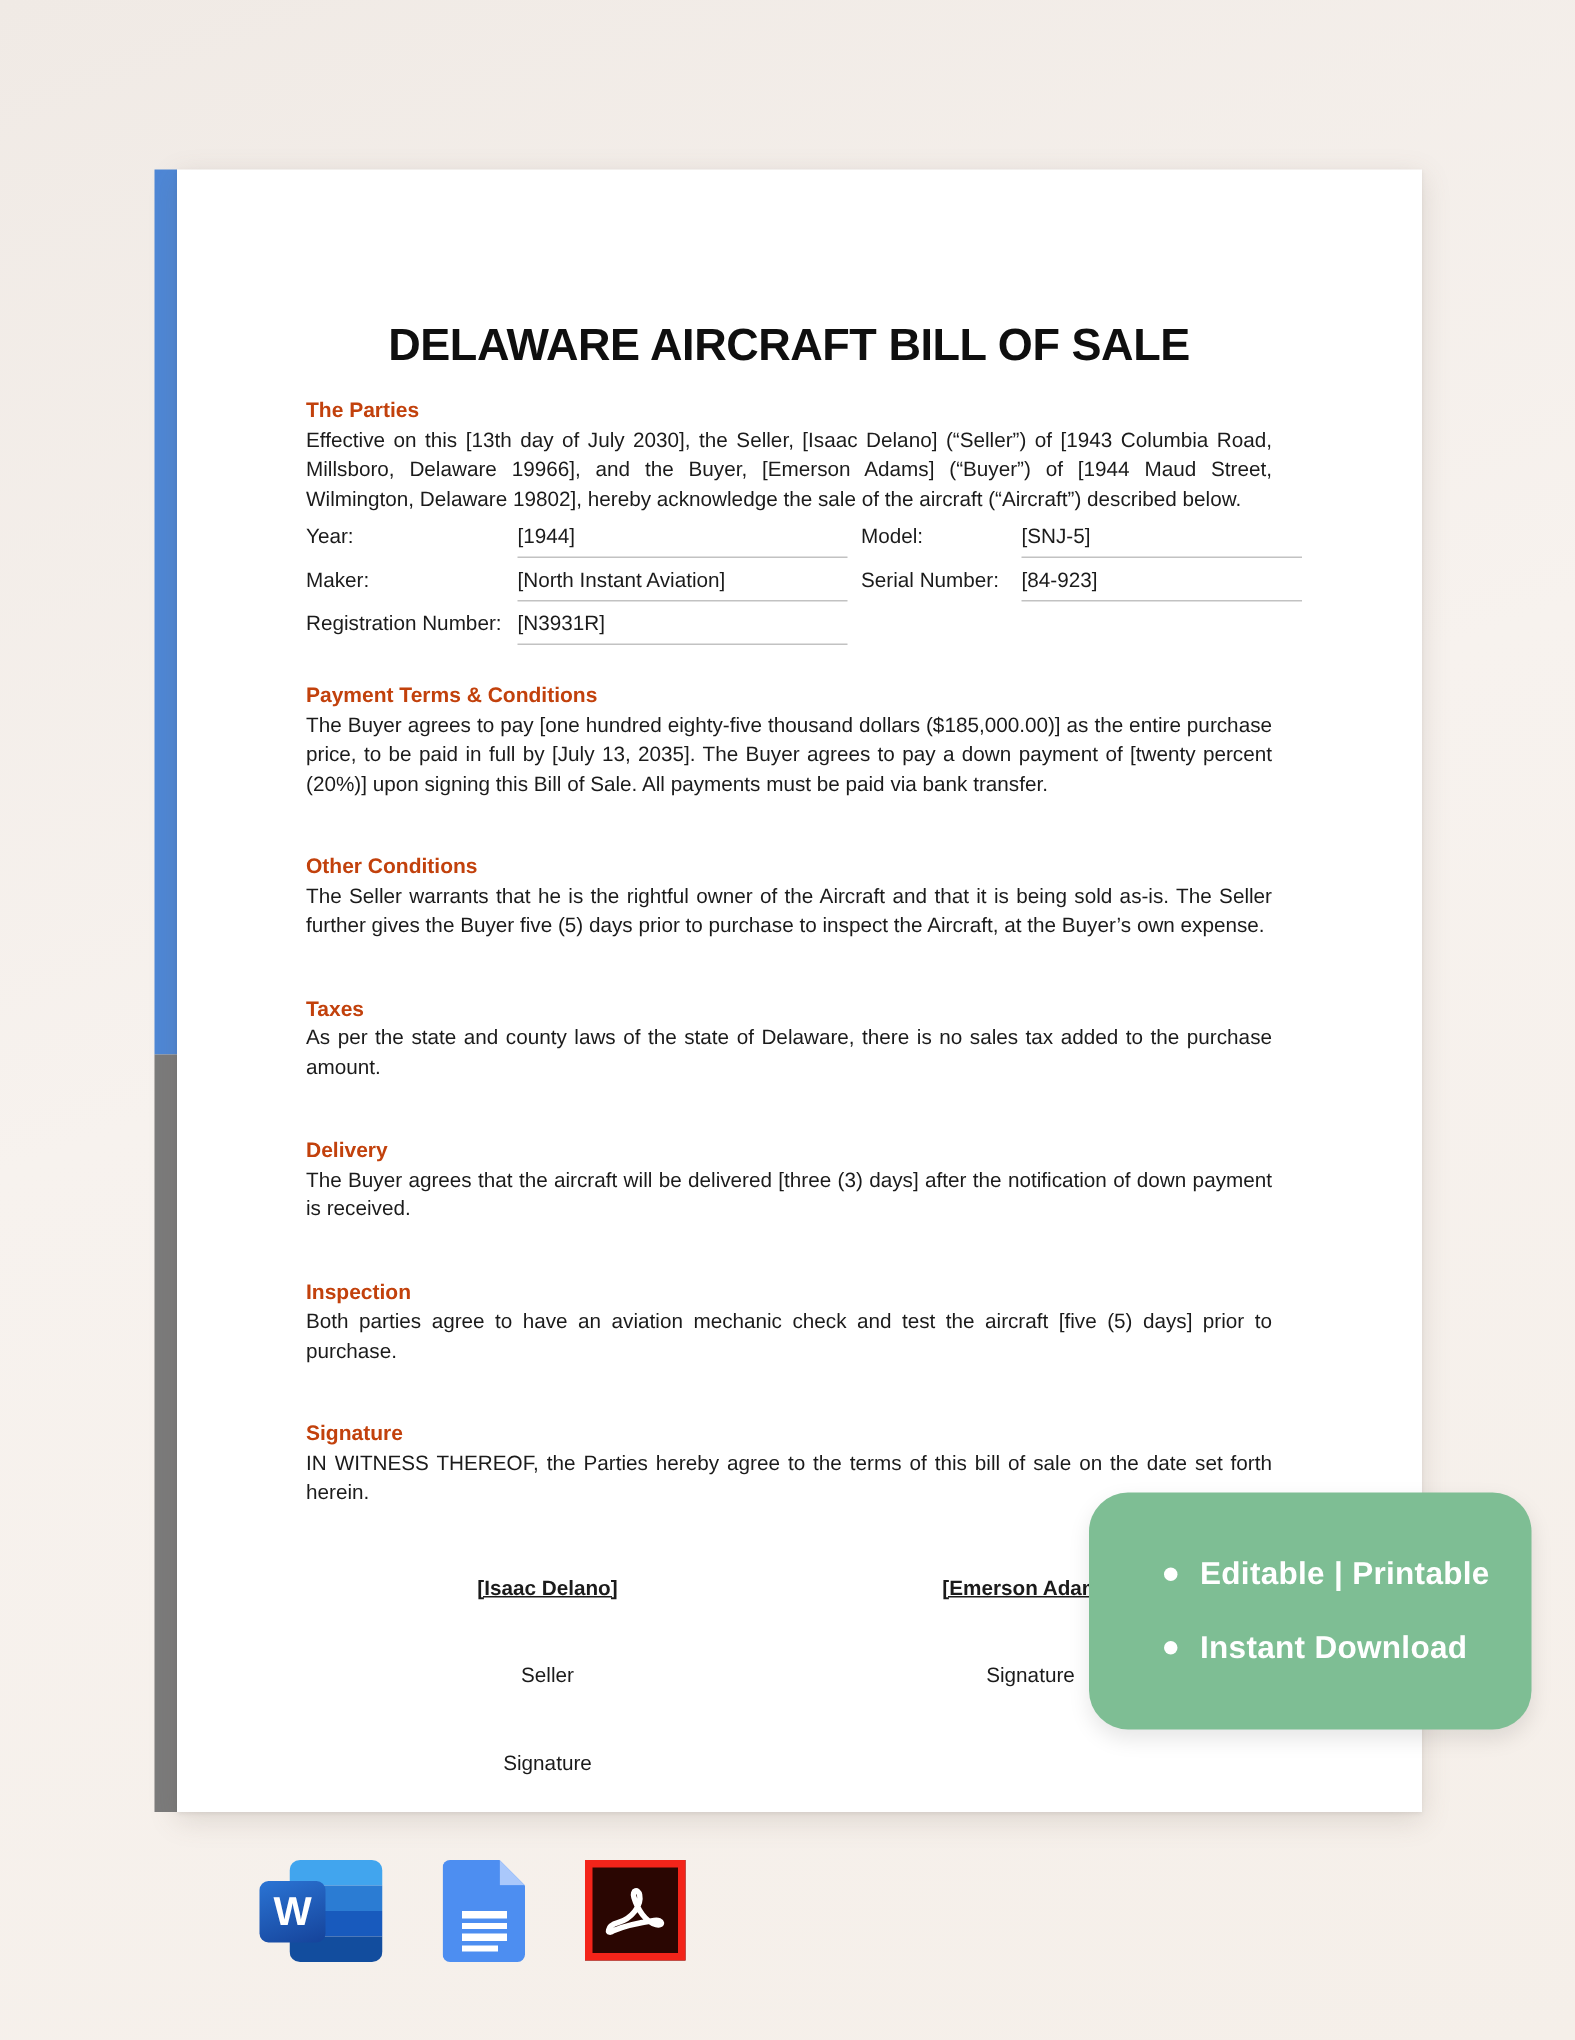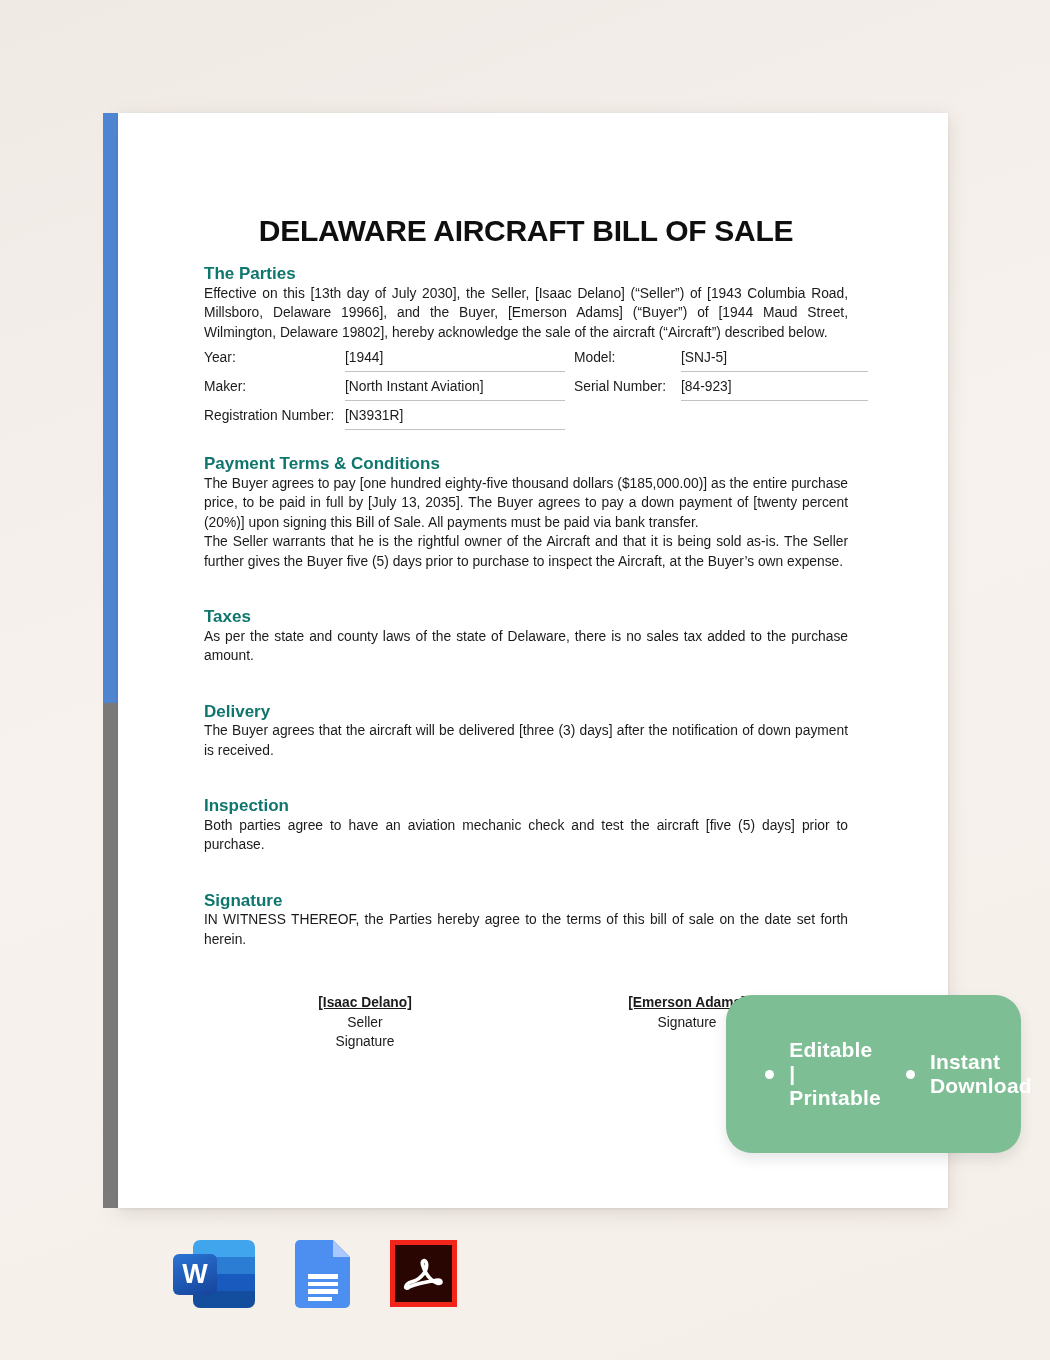--- a/index.html
+++ b/index.html
@@ -25,48 +25,48 @@
   .page-content{
     position:absolute;left:86px;top:0;width:644px;height:100%;
     font-size:13.8px;line-height:19.5px;color:#1b1b1b;
   }
   .doc-title{
     margin-top:101px;
     text-align:center;
     font-size:30px;line-height:34px;
     font-weight:800;letter-spacing:-0.3px;color:#0f0f0f;
   }
-  .sec-heading{font-weight:bold;font-size:17px;margin:36px 0 0 0;color:#0f766e;}
+  .sec-heading{font-weight:bold;font-size:14px;margin:36px 0 0 0;color:#c2410c;}
   .sec-heading.first{margin-top:16px;}
   .para{margin:0;text-align:justify;}
 
   
   .fields{
     display:grid;
     grid-template-columns:141px 220px 9px 107px 187px;
     grid-auto-rows:24px;
     row-gap:5px;
     width:664px;
     margin-top:6px;
   }
   .fcell{white-space:nowrap;}
   .fvalue{border-bottom:1.5px solid #c2c2c2;}
   .fblank{border-bottom:none;}
 
   
   .signatories{display:flex;margin-top:44px;}
   .sig-col{width:322px;text-align:center;}
   .sig-name{font-weight:bold;line-height:19.5px;text-decoration:underline;}
-  .sig-line{line-height:19.5px;}
+  .sig-line{line-height:19.5px;margin-top:39px;}
 
   
   .badge{
     position:absolute;left:726px;top:995px;width:295px;height:158px;
     background:#7ebe94;border-radius:26px;
-    display:flex;flex-direction:row;justify-content:center;gap:25px;
+    display:flex;flex-direction:column;justify-content:center;gap:25px;
     padding-left:50px;box-sizing:border-box;z-index:20;
     box-shadow:0 6px 14px rgba(0,0,0,0.10);
   }
   .badge-row{display:flex;align-items:center;gap:15px;color:#ffffff;font-size:21px;font-weight:bold;letter-spacing:0.2px;}
   .dot{width:9px;height:9px;border-radius:50%;background:#ffffff;flex:0 0 auto;}
 
   
   .word{position:absolute;left:173px;top:1240px;width:82px;height:68px;cursor:pointer;}
   .word-doc{position:absolute;left:20px;top:0;width:62px;height:68px;border-radius:7px;overflow:hidden;}
   .wb1{height:17px;background:#41a5ee;}
@@ -128,20 +128,21 @@
         <div class="fcell">Registration Number:</div>
         <div class="fcell fvalue">[N3931R]</div>
         <div class="fcell"></div>
         <div class="fcell fblank"></div>
         <div class="fcell fblank"></div>
       </div>
 
       <div class="sec-heading" style="margin-top:24px;">Payment Terms &amp; Conditions</div>
       <p class="para">The Buyer agrees to pay [one hundred eighty-five thousand dollars ($185,000.00)] as the entire purchase price, to be paid in full by [July 13, 2035]. The Buyer agrees to pay a down payment of [twenty percent (20%)] upon signing this Bill of Sale. All payments must be paid via bank transfer.</p>
 
+      <div class="sec-heading">Other Conditions</div>
       <p class="para">The Seller warrants that he is the rightful owner of the Aircraft and that it is being sold as-is. The Seller further gives the Buyer five (5) days prior to purchase to inspect the Aircraft, at the Buyer’s own expense.</p>
 
       <div class="sec-heading">Taxes</div>
       <p class="para">As per the state and county laws of the state of Delaware, there is no sales tax added to the purchase amount.</p>
 
       <div class="sec-heading">Delivery</div>
       <p class="para">The Buyer agrees that the aircraft will be delivered [three (3) days] after the notification of down payment is received.</p>
 
       <div class="sec-heading">Inspection</div>
       <p class="para">Both parties agree to have an aviation mechanic check and test the aircraft [five (5) days] prior to purchase.</p>

